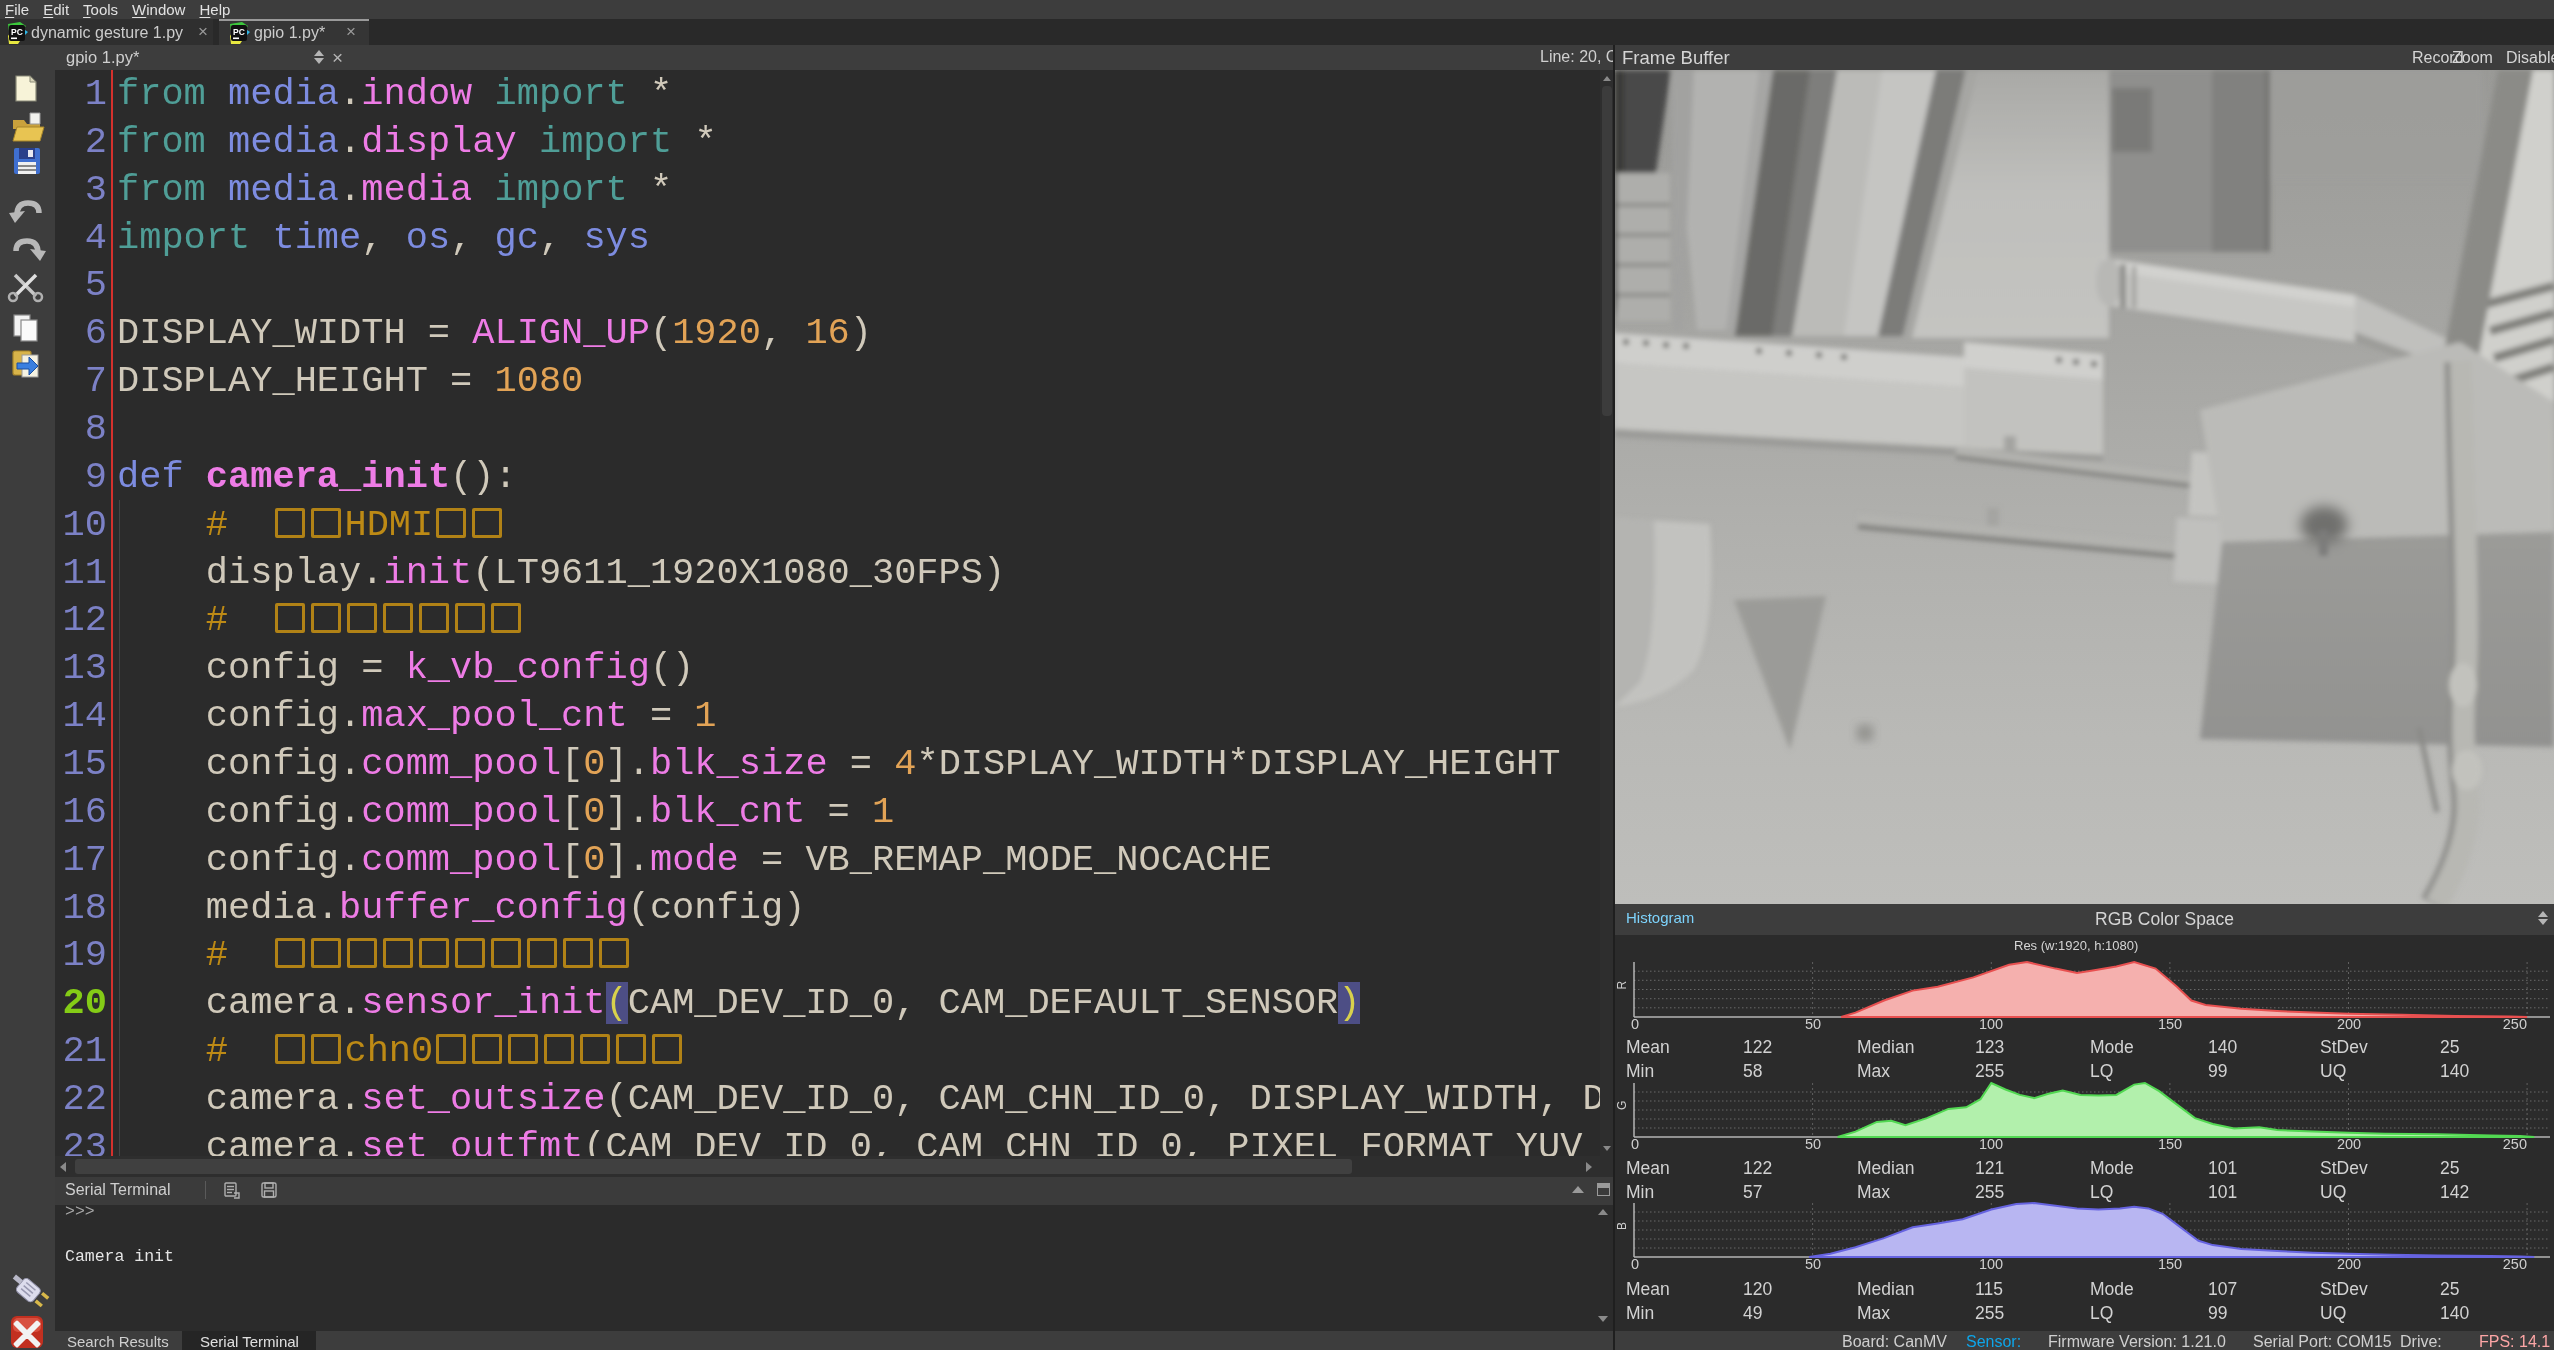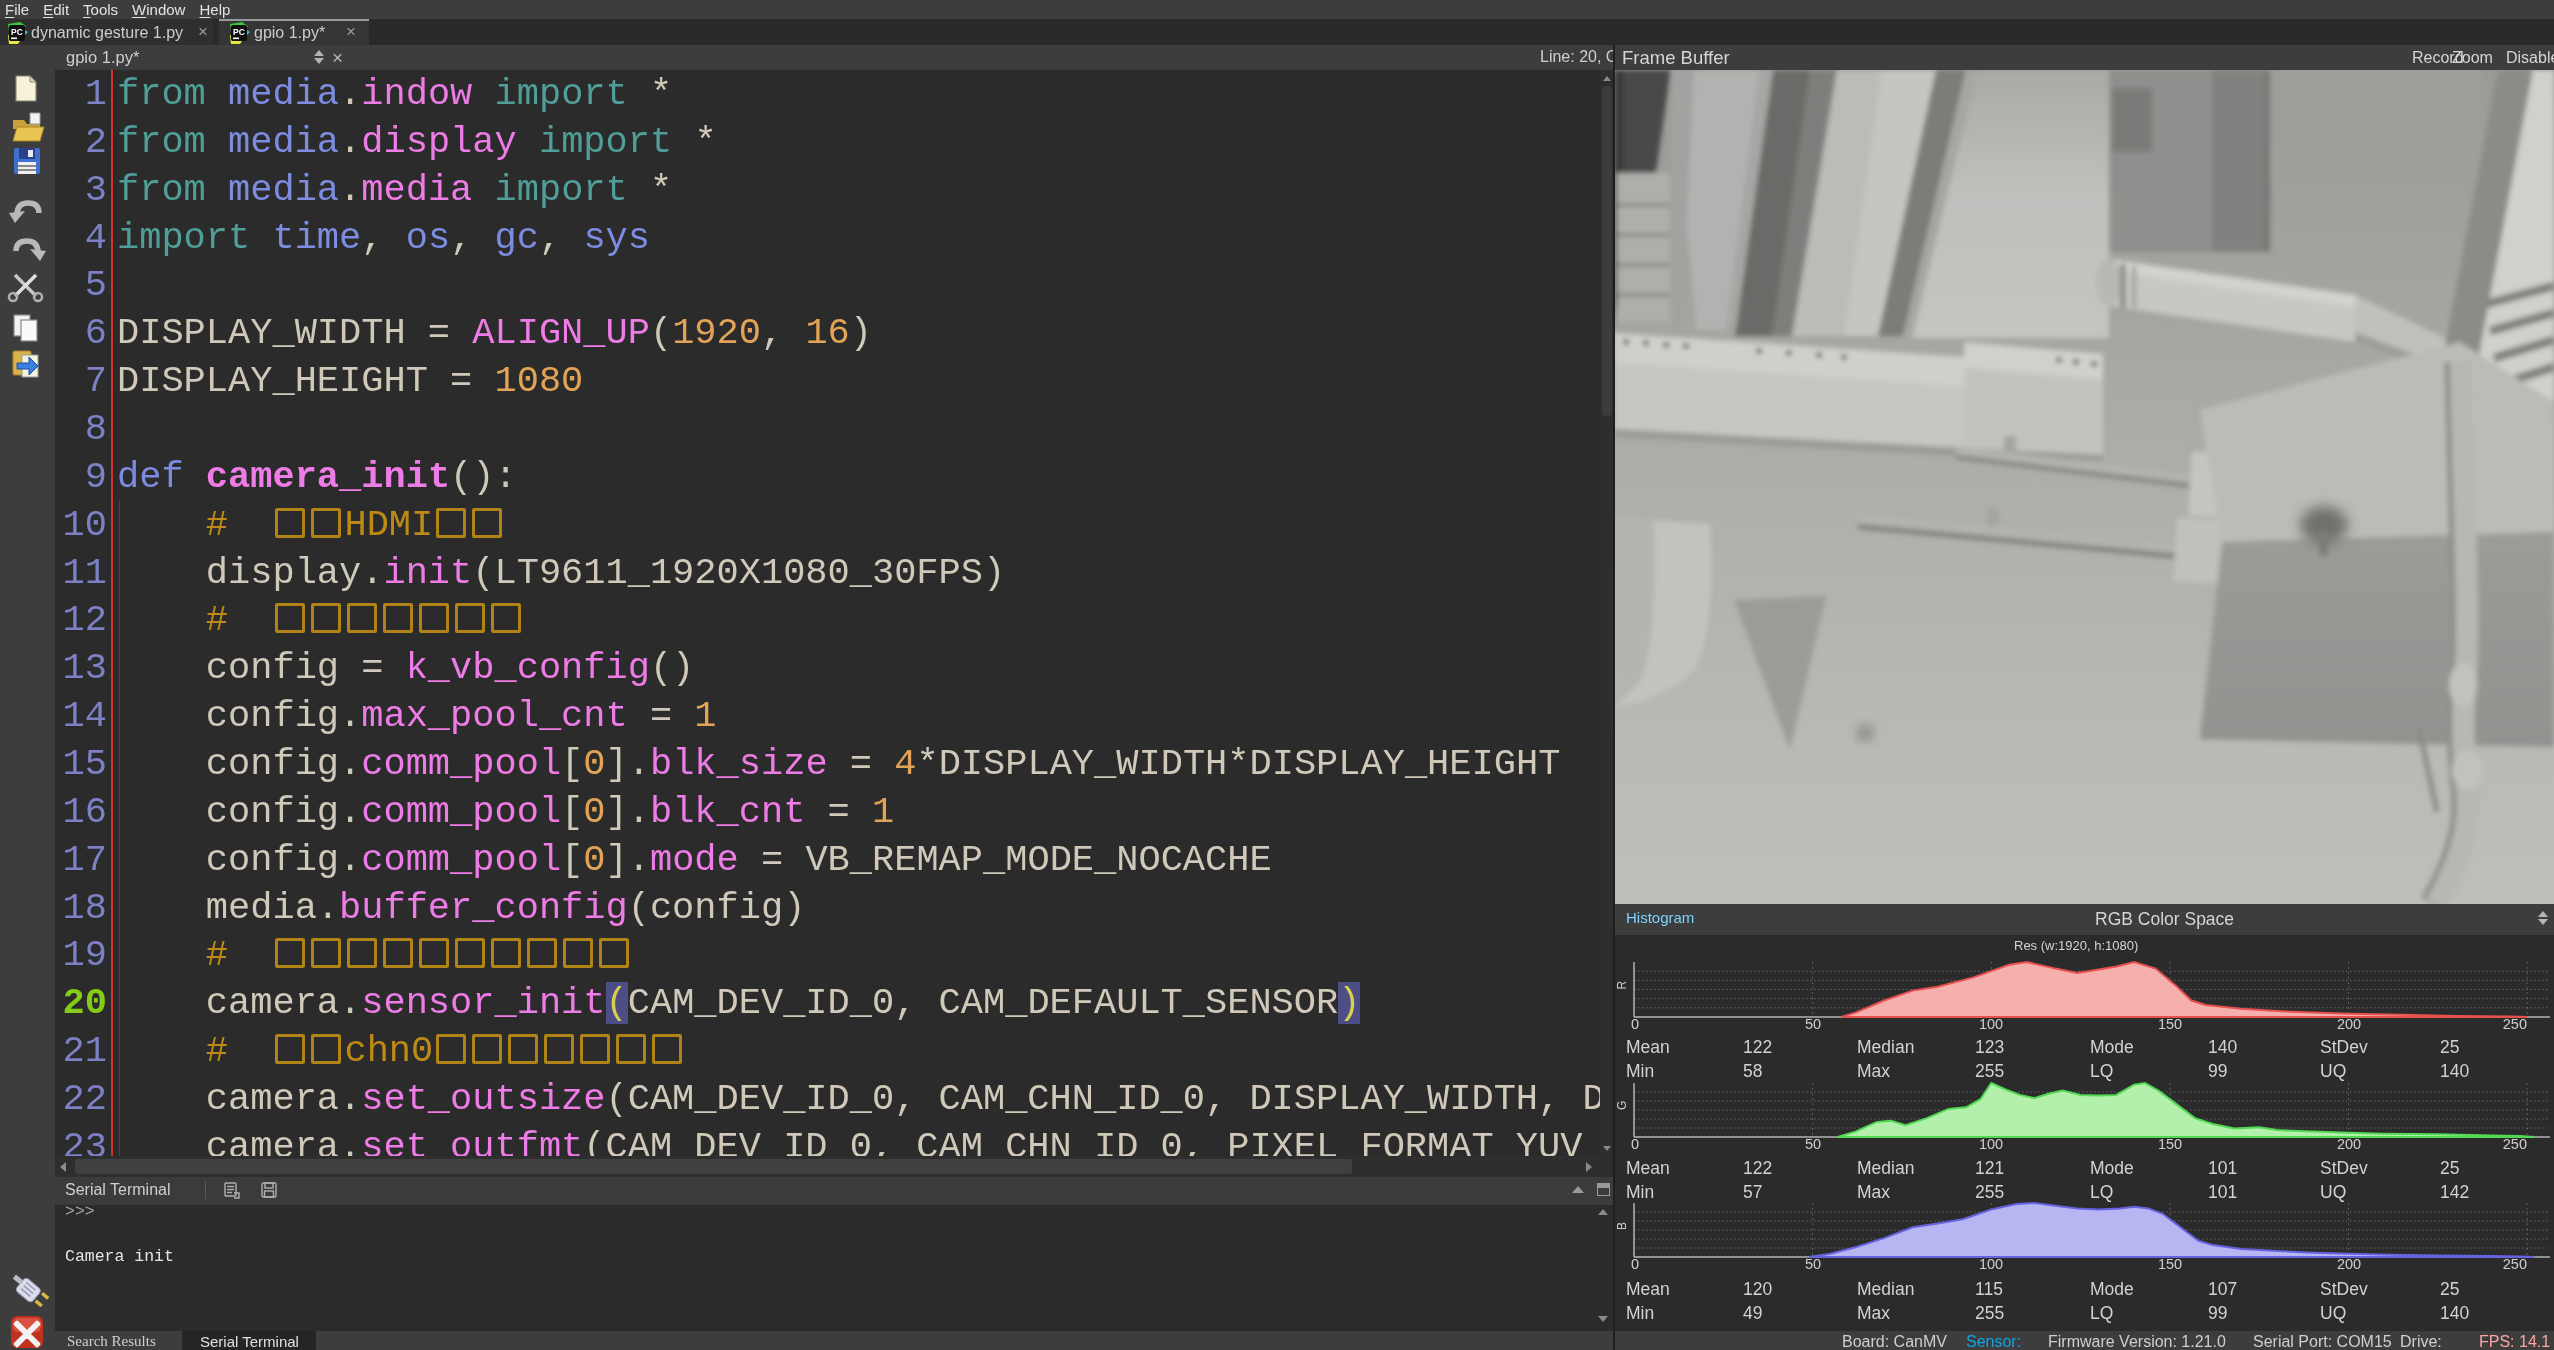--- a/index.html
+++ b/index.html
@@ -186,21 +186,21 @@
     </div>
 <div class="abs" style="left:55px;top:1205px;width:1559px;height:126px;background:#2b2b2b;"></div>
 <pre class="abs" style="left:65px;top:1201px;font-size:16.5px;line-height:21px;color:#a8a8a8;">&gt;&gt;&gt;</pre>
 <pre class="abs" style="left:65px;top:1246px;font-size:16.5px;line-height:21px;color:#e5e5e5;">Camera init</pre>
 <div class="abs" style="left:1598px;top:1209px;width:0;height:0;border-left:5px solid transparent;border-right:5px solid transparent;border-bottom:6px solid #8a8a8a;"></div>
 <div class="abs" style="left:1598px;top:1316px;width:0;height:0;border-left:5px solid transparent;border-right:5px solid transparent;border-top:6px solid #8a8a8a;"></div>
 
 <div class="abs" style="left:55px;top:1331px;width:2499px;height:19px;background:#3d3d3d;"></div>
 <div class="abs" style="left:0px;top:1331px;width:55px;height:19px;background:#3d3d3d;"></div>
 <div class="abs" style="left:182px;top:1331px;width:134px;height:19px;background:#252525;"></div>
-<div class="abs" style="left:67px;top:1333px;font-size:15px;color:#cfcfcf;font-family:Liberation Serif, serif;">Search Results</div>
+<div class="abs" style="left:67px;top:1333px;font-size:15px;color:#cfcfcf;">Search Results</div>
 <div class="abs" style="left:200px;top:1333px;font-size:15px;color:#e0e0e0;">Serial Terminal</div>
 <div class="abs" style="left:1842px;top:1333px;font-size:16px;color:#cfcfcf;">Board: CanMV</div>
 <div class="abs" style="left:1966px;top:1333px;font-size:16px;color:#0ea5e9;">Sensor:</div>
 <div class="abs" style="left:2048px;top:1333px;font-size:16px;color:#cfcfcf;">Firmware Version: 1.21.0</div>
 <div class="abs" style="left:2253px;top:1333px;font-size:16px;color:#cfcfcf;">Serial Port: COM15</div>
 <div class="abs" style="left:2400px;top:1333px;font-size:16px;color:#cfcfcf;">Drive:</div>
 <div class="abs" style="left:2479px;top:1333px;font-size:16px;color:#fca5a5;">FPS:  14.1</div>
 
 <div class="abs" style="left:1614px;top:45px;width:940px;height:25px;background:#3d3d3d;"></div>
 <div class="abs" style="left:1622px;top:47px;font-size:18.5px;color:#d5d5d5;">Frame Buffer</div>

